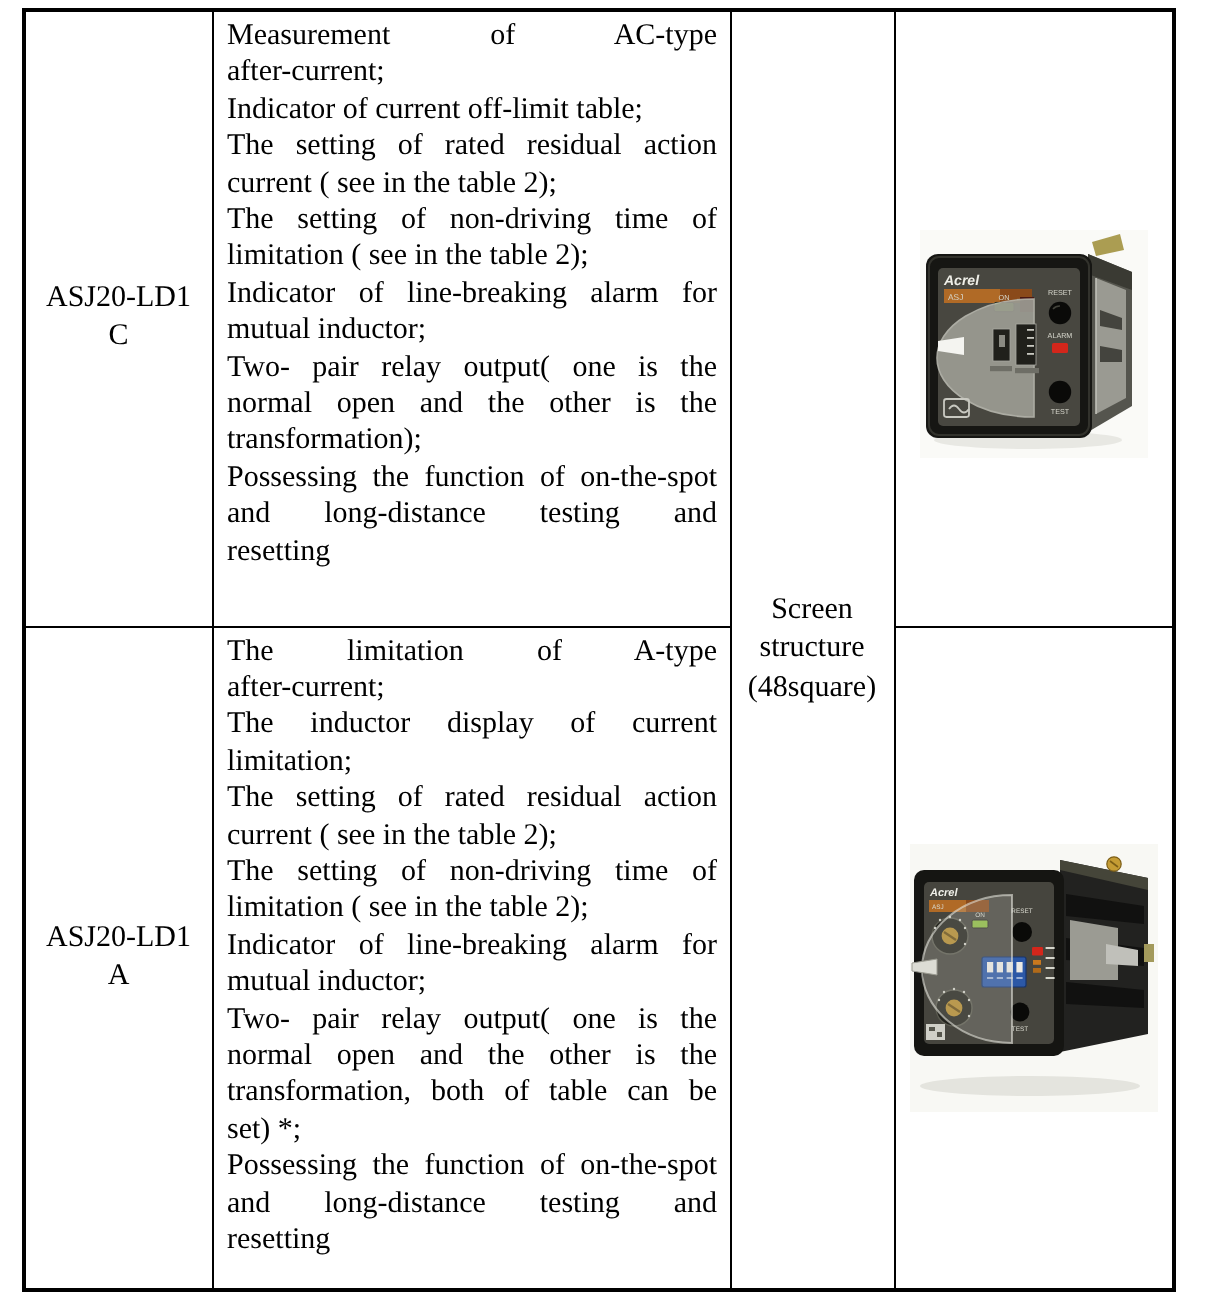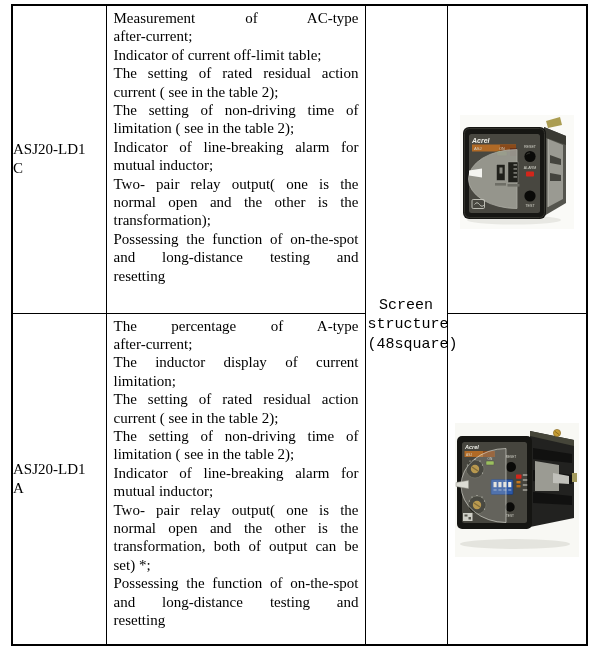--- a/index.html
+++ b/index.html
@@ -1,26 +1,26 @@
 <!DOCTYPE html>
 <html><head>
 <meta charset="utf-8">
 <style>
   html,body{margin:0;padding:0;background:#ffffff;}
   .page{position:relative;width:608px;height:658px;background:#ffffff;overflow:hidden;
         font-family:"Liberation Serif","DejaVu Serif",serif;color:#000;}
   table.spec{position:absolute;left:11px;top:4px;width:575px;border-collapse:collapse;
         table-layout:fixed;border:2px solid #000;}
   td{border:1.5px solid #000;padding:0;vertical-align:middle;}
-  td.model-cell{font-size:15px;line-height:19px;}
+  td.model-cell{text-align:center;font-size:15px;line-height:19px;}
   td.desc-cell{vertical-align:top;}
   .features{padding:3px 6px 0 7px;font-size:15px;line-height:18.4px;}
   .fl{text-align:justify;text-align-last:justify;}
   .fl.last{text-align:left;text-align-last:left;}
-  td.screen-cell{text-align:center;font-size:15px;line-height:19.5px;padding:12px 2px;font-family:Liberation Mono, monospace;}
+  td.screen-cell{text-align:center;font-size:15px;line-height:19.5px;padding:12px 2px;}
   td.photo-cell{text-align:center;vertical-align:middle;}
   .photo1{margin-top:30px;}
   .photo2{margin-top:26px;}
   .svg-label{font-family:"Liberation Sans","DejaVu Sans",sans-serif;fill:#d6d6cc;}
   .svg-brand{font-family:"Liberation Sans","DejaVu Sans",sans-serif;font-style:italic;
         font-weight:bold;fill:#efefe8;}
 </style>
 </head>
 <body>
 
@@ -113,33 +113,33 @@
       </td>
     </tr>
 
     <tr style="height:332px;">
       <td class="model-cell">
         <div>ASJ20-LD1</div>
         <div>A</div>
       </td>
       <td class="desc-cell">
         <div class="features">
-          <div class="fl">The percentage of A-type</div>
+          <div class="fl">The limitation of A-type</div>
           <div class="fl last">after-current;</div>
           <div class="fl">The inductor display of current</div>
           <div class="fl last">limitation;</div>
           <div class="fl">The setting of rated residual action</div>
           <div class="fl last">current ( see in the table 2);</div>
           <div class="fl">The setting of non-driving time of</div>
           <div class="fl last">limitation ( see in the table 2);</div>
           <div class="fl">Indicator of line-breaking alarm for</div>
           <div class="fl last">mutual inductor;</div>
           <div class="fl">Two- pair relay output( one is the</div>
           <div class="fl">normal open and the other is the</div>
-          <div class="fl">transformation, both of output can be</div>
+          <div class="fl">transformation, both of table can be</div>
           <div class="fl last">set) *;</div>
           <div class="fl">Possessing the function of on-the-spot</div>
           <div class="fl">and long-distance testing and</div>
           <div class="fl last">resetting</div>
         </div>
       </td>
       <td class="photo-cell">
         <svg class="photo2" width="124" height="134" viewBox="0 0 124 134">
           <rect x="0" y="0" width="124" height="134" fill="#f8f8f4"></rect>
           <ellipse cx="60" cy="121" rx="55" ry="5" fill="#e4e4de"></ellipse>

